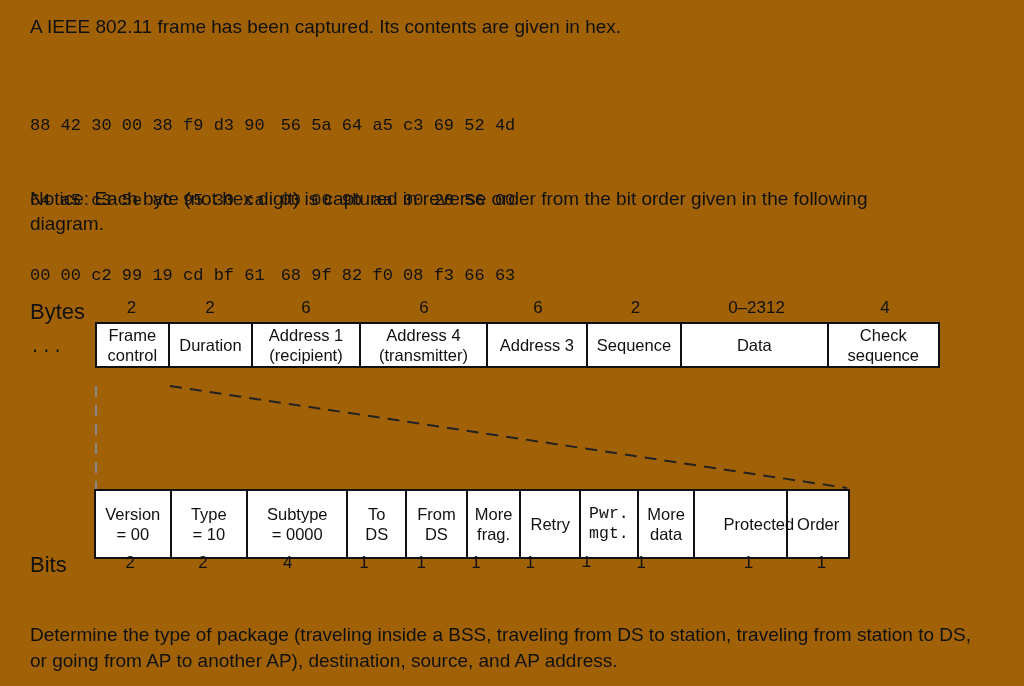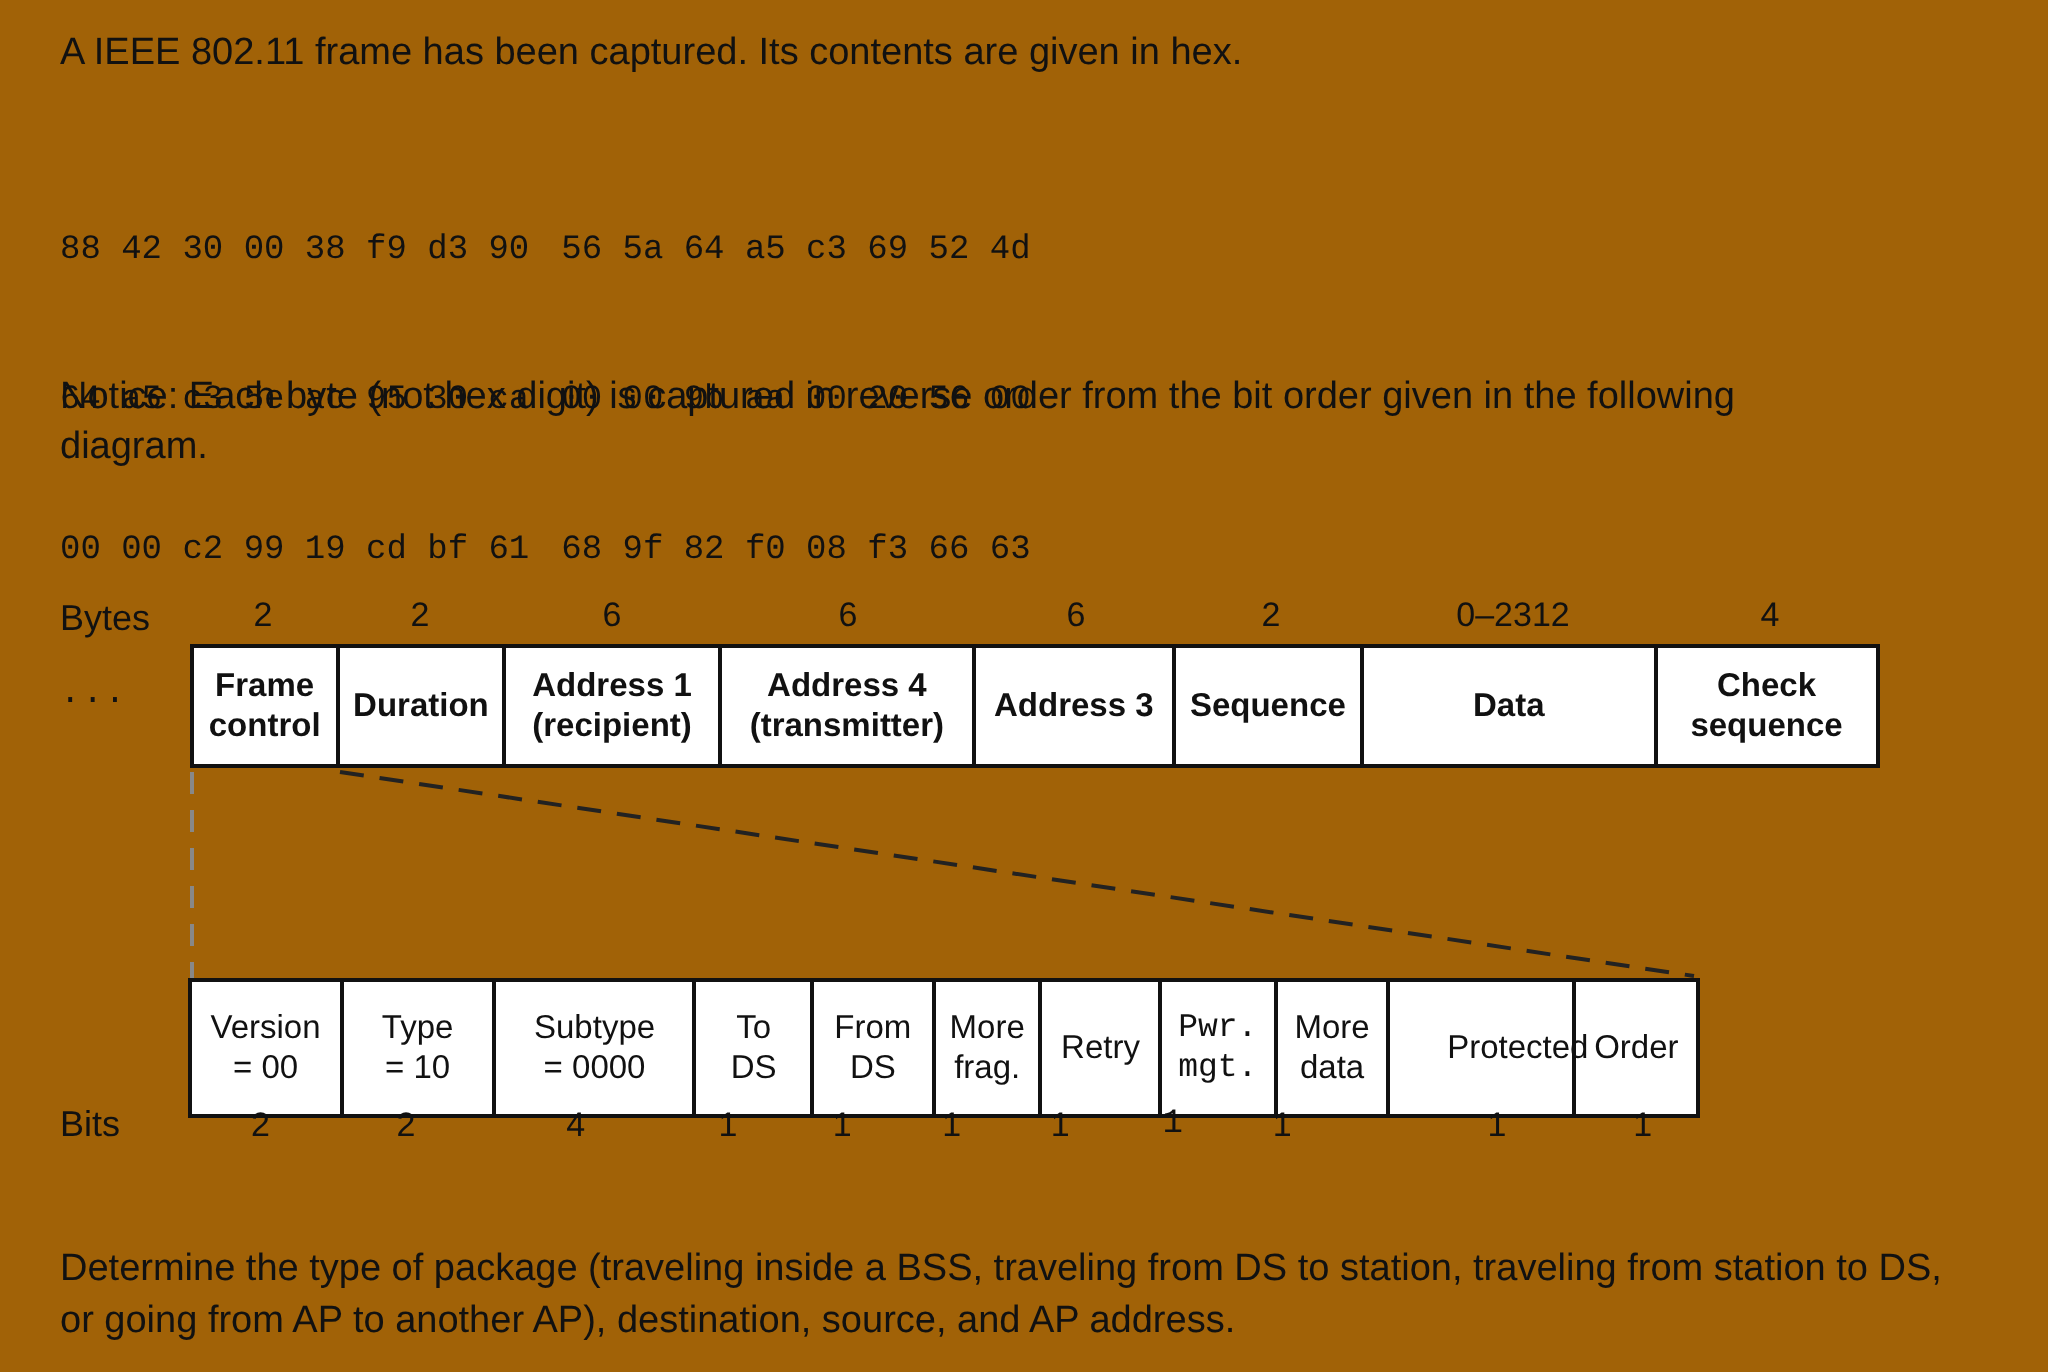--- a/index.html
+++ b/index.html
@@ -38,40 +38,40 @@
     position: absolute;
     left: 30px; top: 186px;
     width: 915px;
     font-size: 19px;
     line-height: 25px;
     margin: 0;
   }
   .rowlabel {
     position: absolute;
     left: 30px;
-    font-size: 18px;
+    font-size: 22px;
   }
   .byteslabel { top: 299px; }
   .bitslabel  { top: 552px; }
   .sizes {
     position: absolute;
     display: flex;
     font-size: 17px;
   }
   .sizes span { display: block; text-align: center; }
   .bytesizes { left: 95px; top: 298px; width: 845px; }
   .bitsizes  { left: 94px; top: 553px; width: 756px; }
   .ftable {
     position: absolute;
     display: flex;
     border: 2px solid #111111;
     box-sizing: border-box;
     background: #ffffff;
   }
-  .bytetable { left: 95px; top: 322px; width: 845px; height: 62px; font-weight: bold; }
+  .bytetable { left: 95px; top: 322px; width: 845px; height: 46px; }
   .bittable  { left: 94px; top: 489px; width: 756px; height: 70px; }
   .cell {
     box-sizing: border-box;
     border-right: 2px solid #111111;
     display: flex;
     align-items: center;
     justify-content: center;
     text-align: center;
     font-size: 16.5px;
     line-height: 20px;

